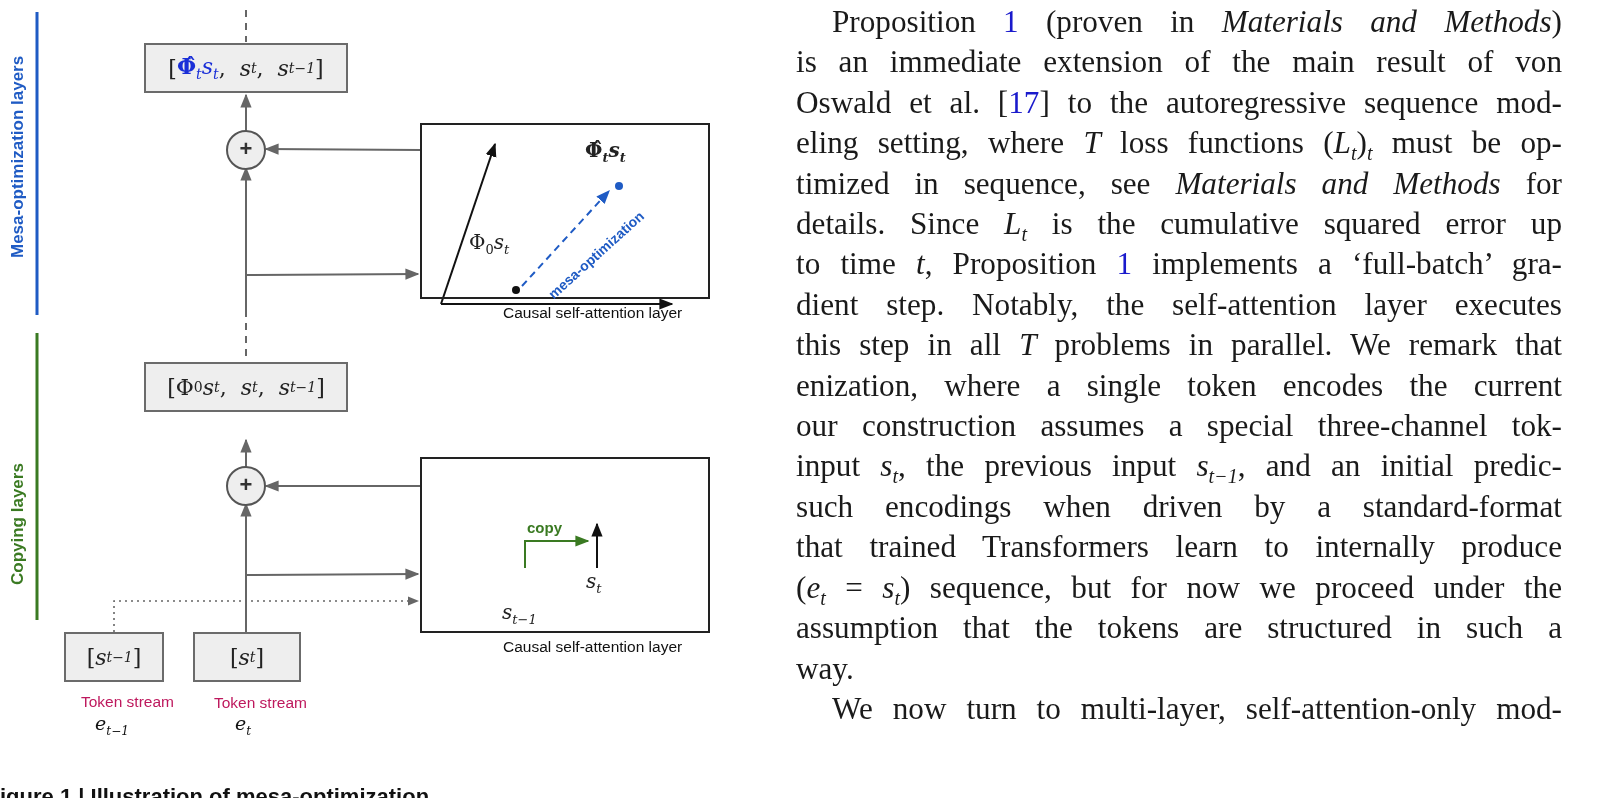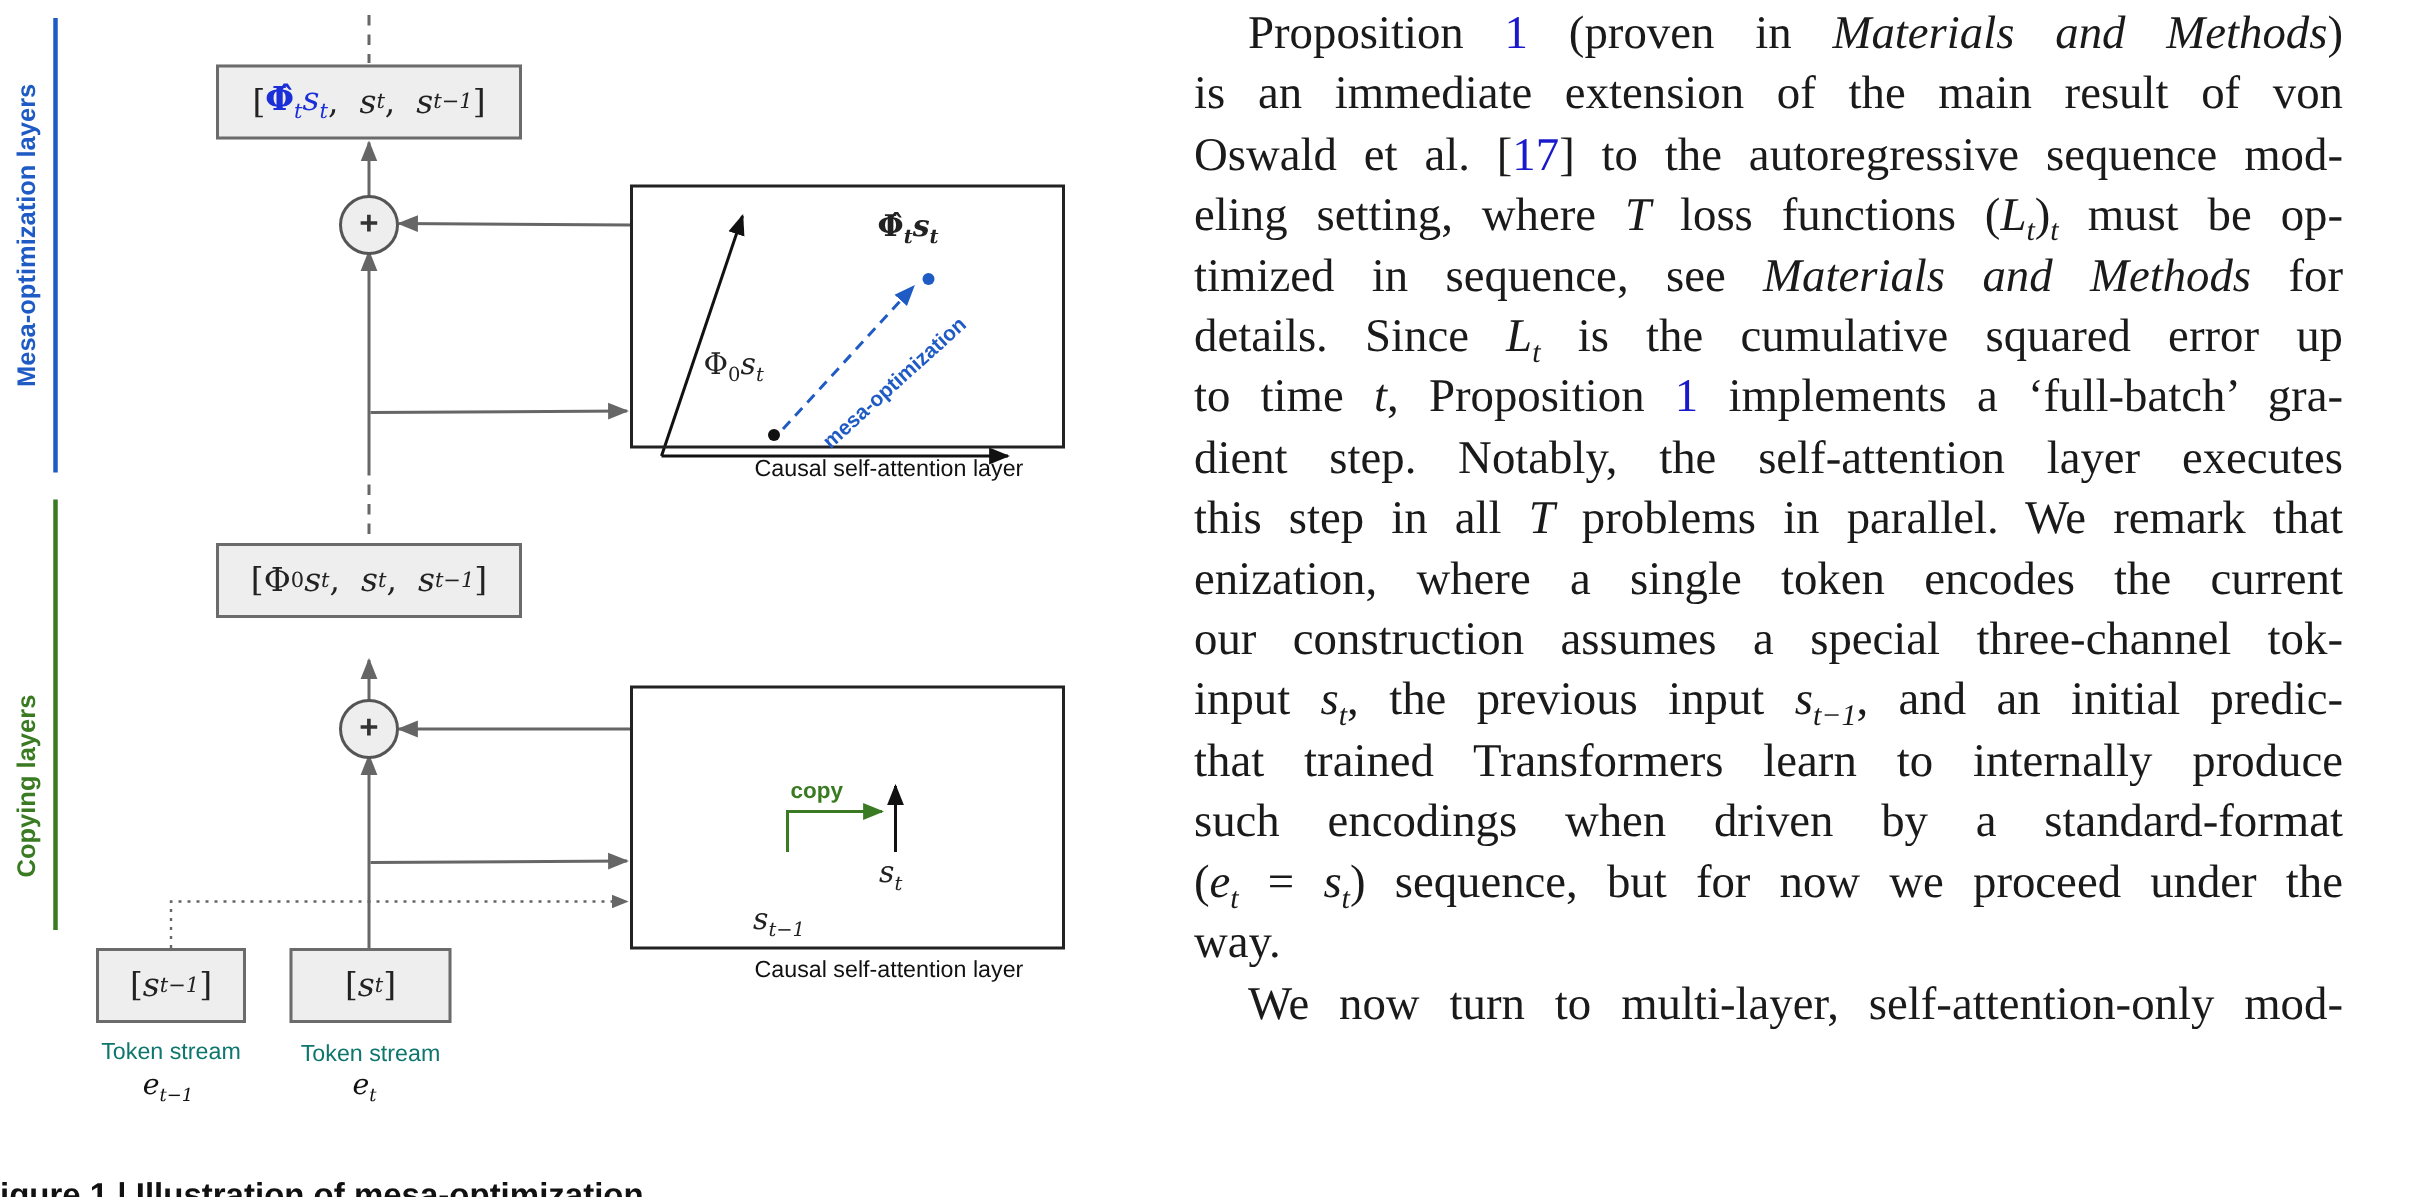--- a/index.html
+++ b/index.html
@@ -7,21 +7,21 @@
   .fig { position: absolute; left: 0; top: 0; width: 780px; height: 798px; }
   .fig svg { position: absolute; left: 0; top: 0; }
   .sans { font-family: "Liberation Sans", sans-serif; }
   .side-label { position: absolute; font-family: "Liberation Sans", sans-serif; font-weight: bold; font-size: 17px; white-space: nowrap; transform-origin: 0 0; transform: rotate(-90deg); }
   .box { position: absolute; background: #eeeeee; border: 2px solid #6b6b6b; box-sizing: border-box; display: flex; align-items: center; justify-content: center; font-family: "DejaVu Serif", serif; font-size: 22px; color: #222; white-space: nowrap; }
   .box i { font-style: italic; }
   .box sub { font-size: 14px; font-style: italic; }
   .blue { color: #1a2fd8; }
   .attn-box { position: absolute; border: 2px solid #222; box-sizing: border-box; background: #fff; }
   .attn-caption { position: absolute; font-family: "Liberation Sans", sans-serif; font-size: 15.5px; color: #111; white-space: nowrap; }
-  .token-label { position: absolute; font-family: "Liberation Sans", sans-serif; font-size: 15.5px; color: #0f766e; text-align: center; width: 120px; }
+  .token-label { position: absolute; font-family: "Liberation Sans", sans-serif; font-size: 15.5px; color: #be185d; text-align: right; width: 120px; }
   .token-sym { position: absolute; font-family: "DejaVu Serif", serif; font-style: italic; font-size: 19px; color: #111; text-align: center; width: 120px; }
   .token-sym sub { font-size: 12px; }
   .caption-cut { position: absolute; left: 0; top: 784px; font-family: "Liberation Sans", sans-serif; font-weight: bold; font-size: 22px; color: #111; white-space: nowrap; }
   .text-col { position: absolute; left: 796px; top: 2px; width: 766px; font-family: "Liberation Serif", serif; font-size: 31.2px; line-height: 40.4px; color: #1a1a1a; }
   .text-col .line { display: block; text-align: justify; text-align-last: justify; white-space: nowrap; }
   .text-col .last { text-align-last: left; }
   .ref { color: #1a1acc; }
   .text-col i { font-style: italic; }
   .text-col sub { font-size: 20px; font-style: italic; line-height: 0; }
   .in-label { position: absolute; font-family: "DejaVu Serif", serif; font-style: italic; font-size: 20px; color: #222; white-space: nowrap; }
@@ -157,21 +157,22 @@
     <span class="line">Oswald et al. [<a class="ref">17</a>] to the autoregressive sequence mod-</span>
     <span class="line">eling setting, where <i>T</i> loss functions (<i>L</i><sub>t</sub>)<sub>t</sub> must be op-</span>
     <span class="line">timized in sequence, see <i>Materials and Methods</i> for</span>
     <span class="line">details. Since <i>L</i><sub>t</sub> is the cumulative squared error up</span>
     <span class="line">to time <i>t</i>, Proposition <a class="ref">1</a> implements a ‘full-batch’ gra-</span>
     <span class="line">dient step. Notably, the self-attention layer executes</span>
     <span class="line">this step in all <i>T</i> problems in parallel. We remark that</span>
     <span class="line">enization, where a single token encodes the current</span>
     <span class="line">our construction assumes a special three-channel tok-</span>
     <span class="line">input <i>s</i><sub>t</sub>, the previous input <i>s</i><sub>t−1</sub>, and an initial predic-</span>
+    <span class="line">such encodings when driven by a standard-format</span>
     <span class="line">that trained Transformers learn to internally produce</span>
-    <span class="line">such encodings when driven by a standard-format</span>
     <span class="line">(<i>e</i><sub>t</sub> = <i>s</i><sub>t</sub>) sequence, but for now we proceed under the</span>
+    <span class="line">assumption that the tokens are structured in such a</span>
     <span class="line last">way.</span>
   </div>
   <div>
     <span class="line" style="padding-left:36px;">We now turn to multi-layer, self-attention-only mod-</span>
   </div>
 </div>
 
 </body></html>

